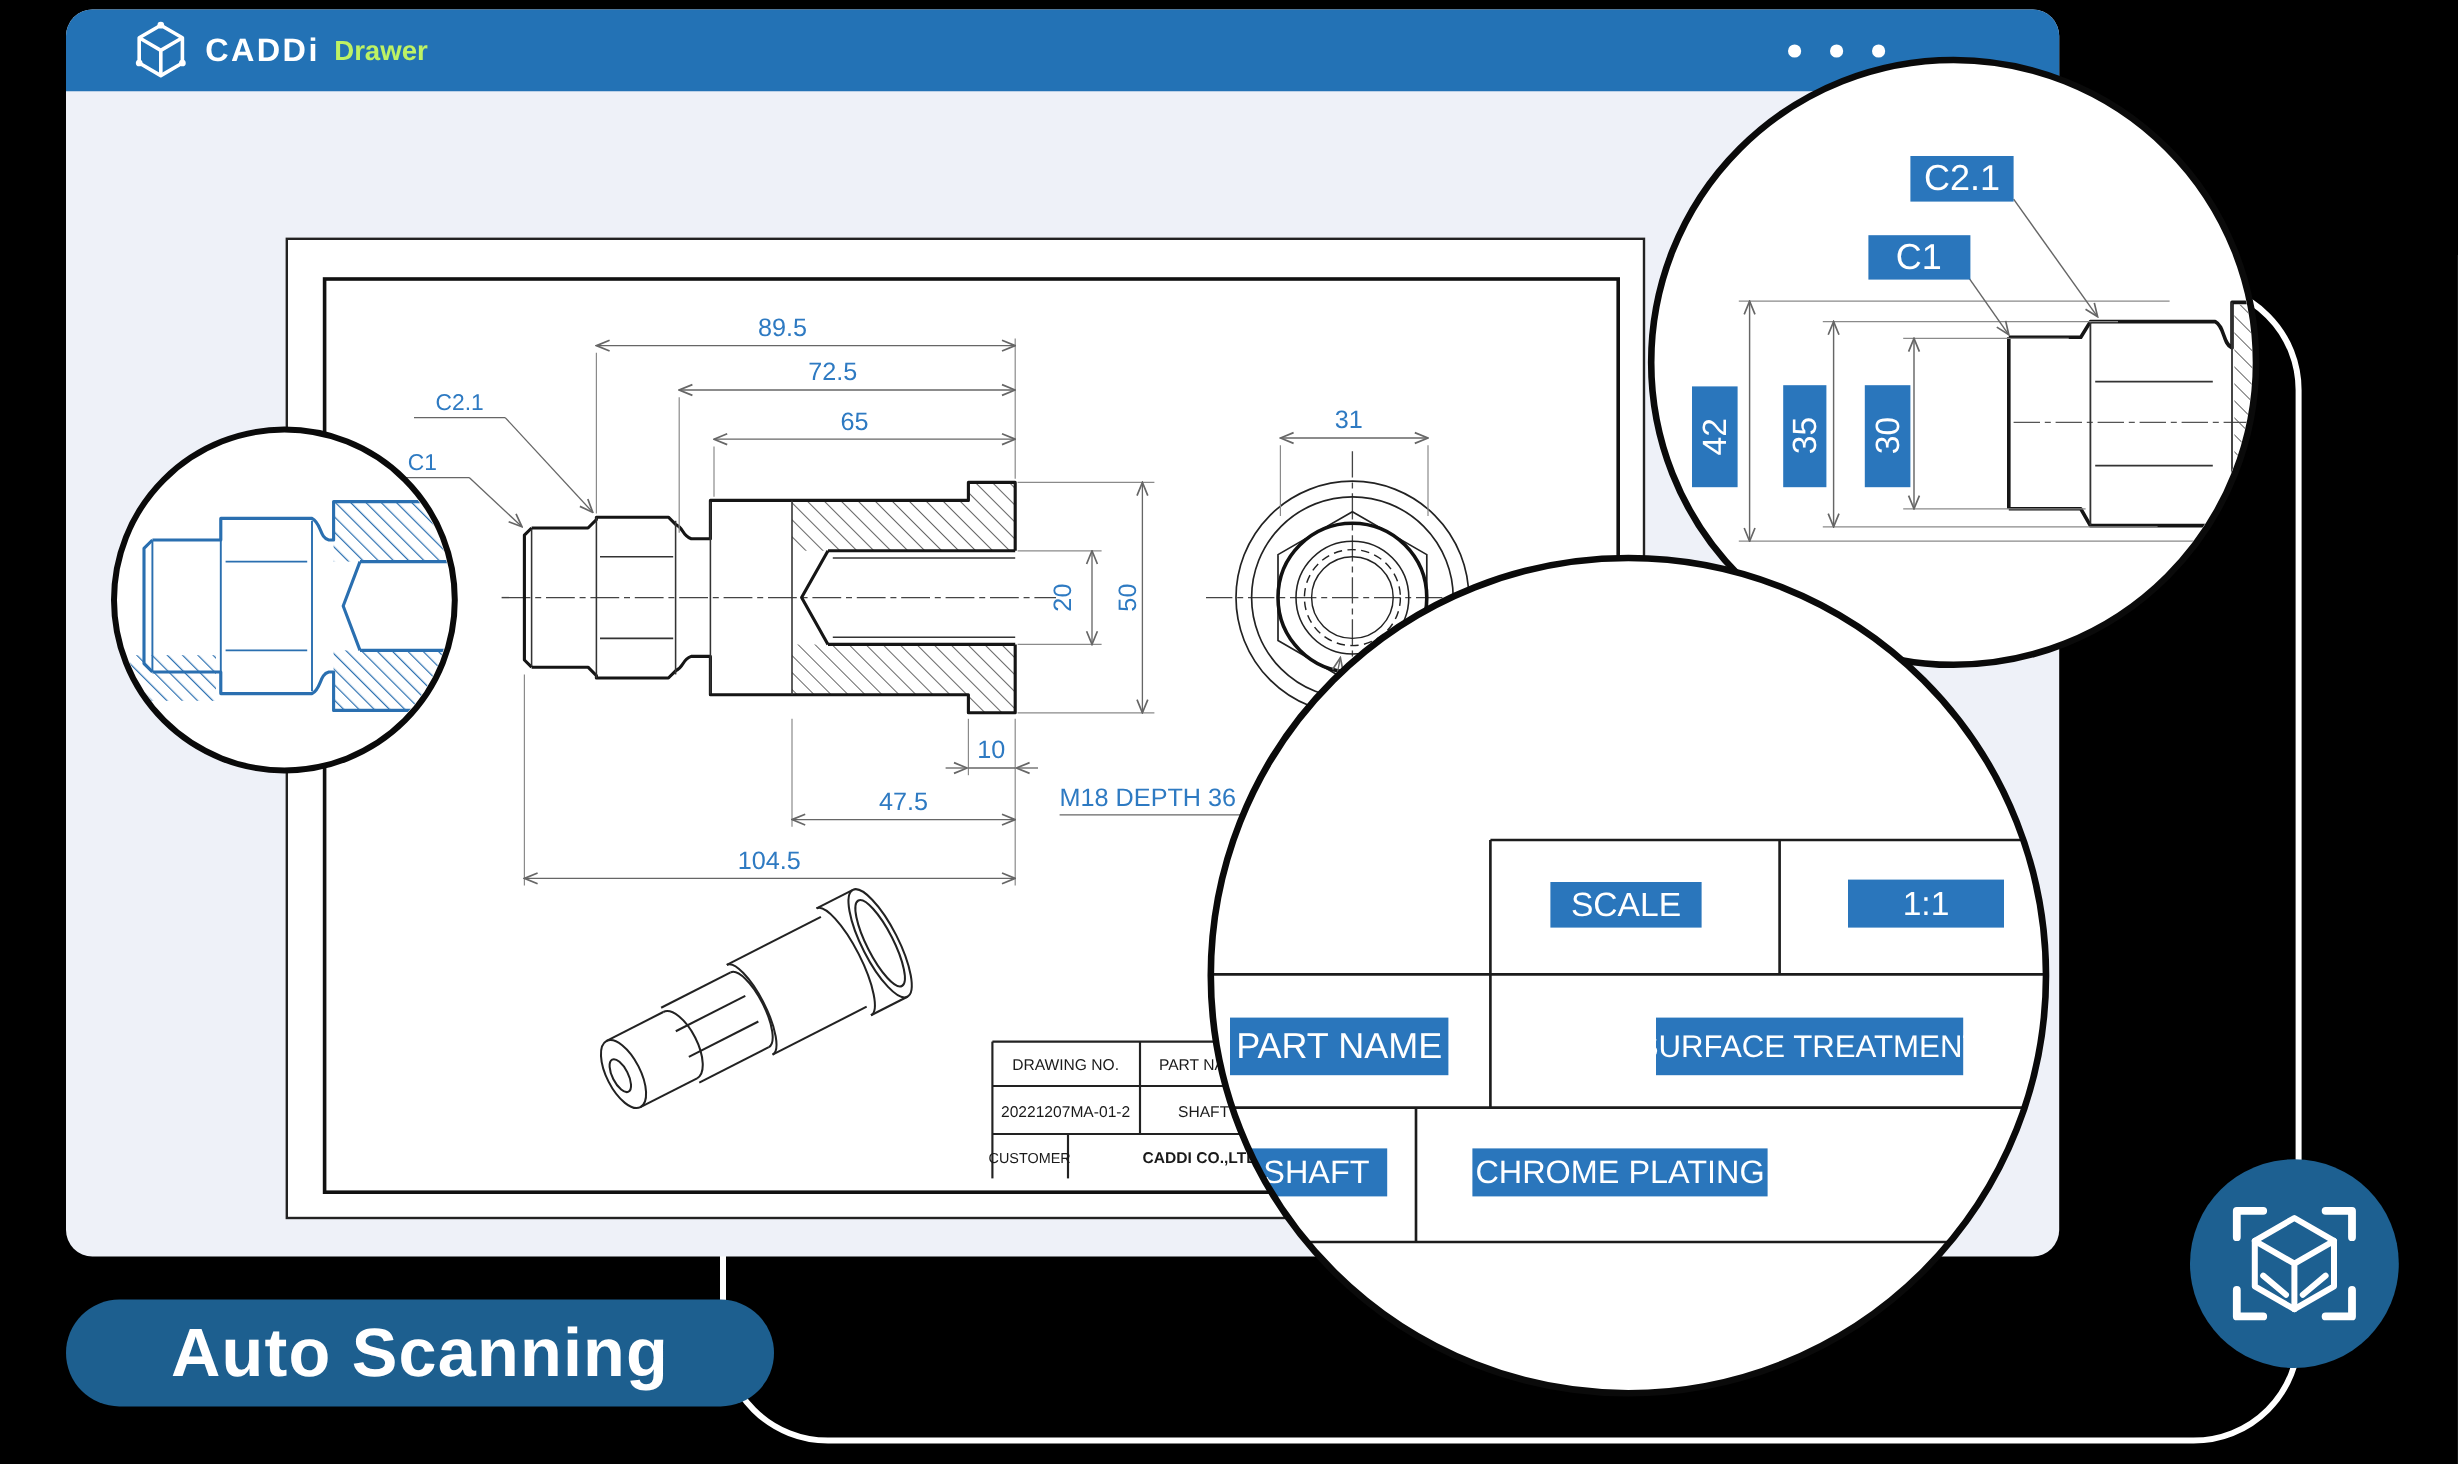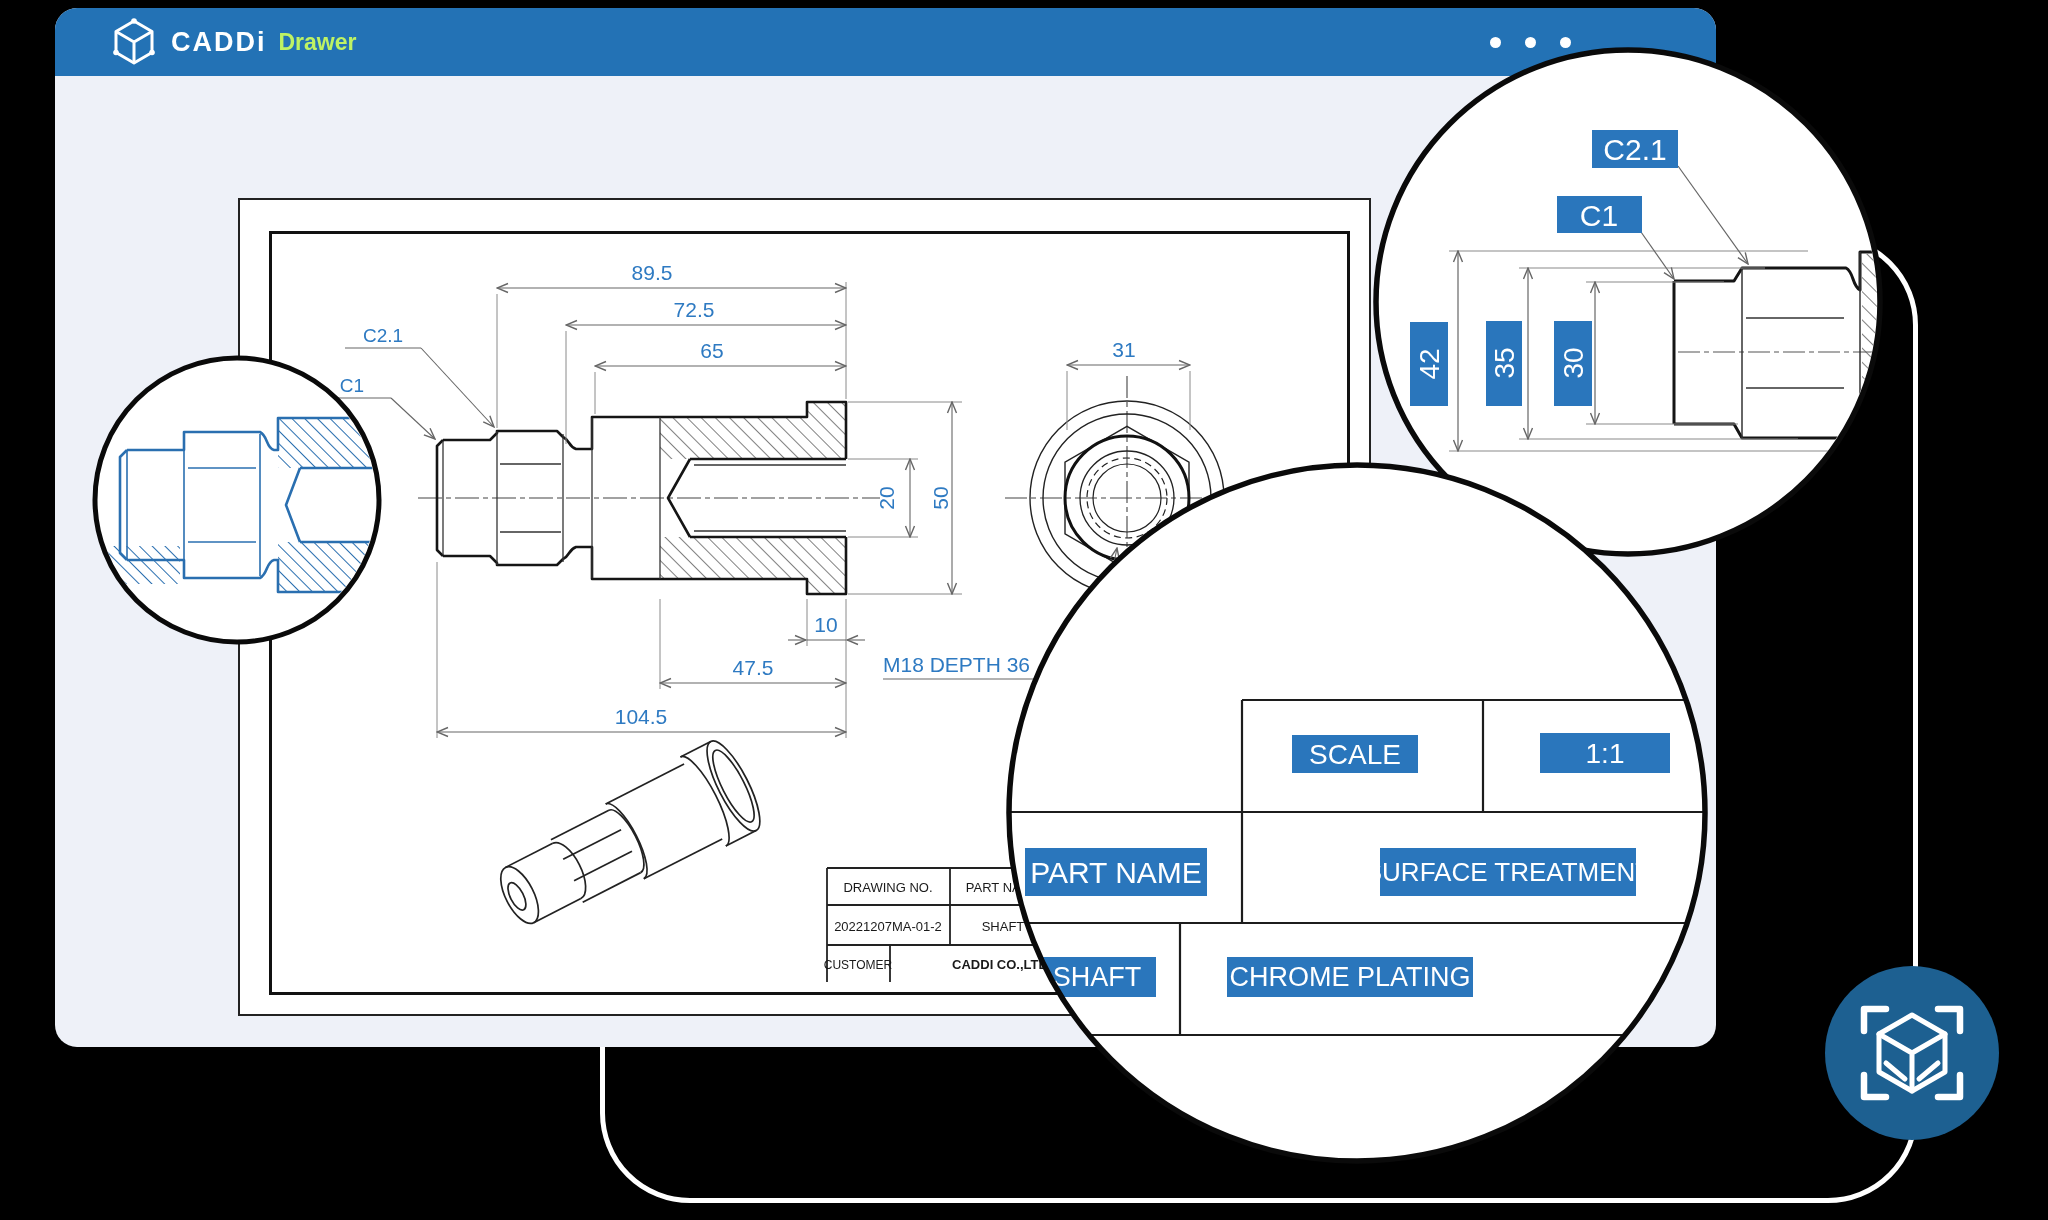--- a/index.html
+++ b/index.html
@@ -309,20 +309,23 @@
           <text class="boxtxt" x="1116" y="872" font-size="30" text-anchor="middle" dominant-baseline="central">PART NAME</text>
           <text class="boxtxt" x="1508" y="872" font-size="26" text-anchor="middle" dominant-baseline="central">SURFACE TREATMENT</text>
           <text class="boxtxt" x="1097" y="977" font-size="27" text-anchor="middle" dominant-baseline="central">SHAFT</text>
           <text class="boxtxt" x="1350" y="977" font-size="27" text-anchor="middle" dominant-baseline="central">CHROME PLATING</text>
         </g>
       </g>
       <circle cx="1357" cy="813" r="348" fill="none" stroke="#0a0a0a" stroke-width="5.5"></circle>
     </g>
   </svg>
 
+  <div class="pill">
+    <span>Auto Scanning</span>
+  </div>
 
   <svg style="position:absolute;left:1820px;top:961px;" width="185" height="185" viewBox="0 0 185 185">
     <circle cx="92" cy="92" r="87" fill="#1d6091"></circle>
     <g fill="none" stroke="#fff" stroke-linecap="round" stroke-linejoin="round">
       <g stroke-width="6.5">
         <path d="M44 70 L44 48 L66 48"></path>
         <path d="M118 48 L140 48 L140 70"></path>
         <path d="M140 114 L140 136 L118 136"></path>
         <path d="M66 136 L44 136 L44 114"></path>
       </g>

